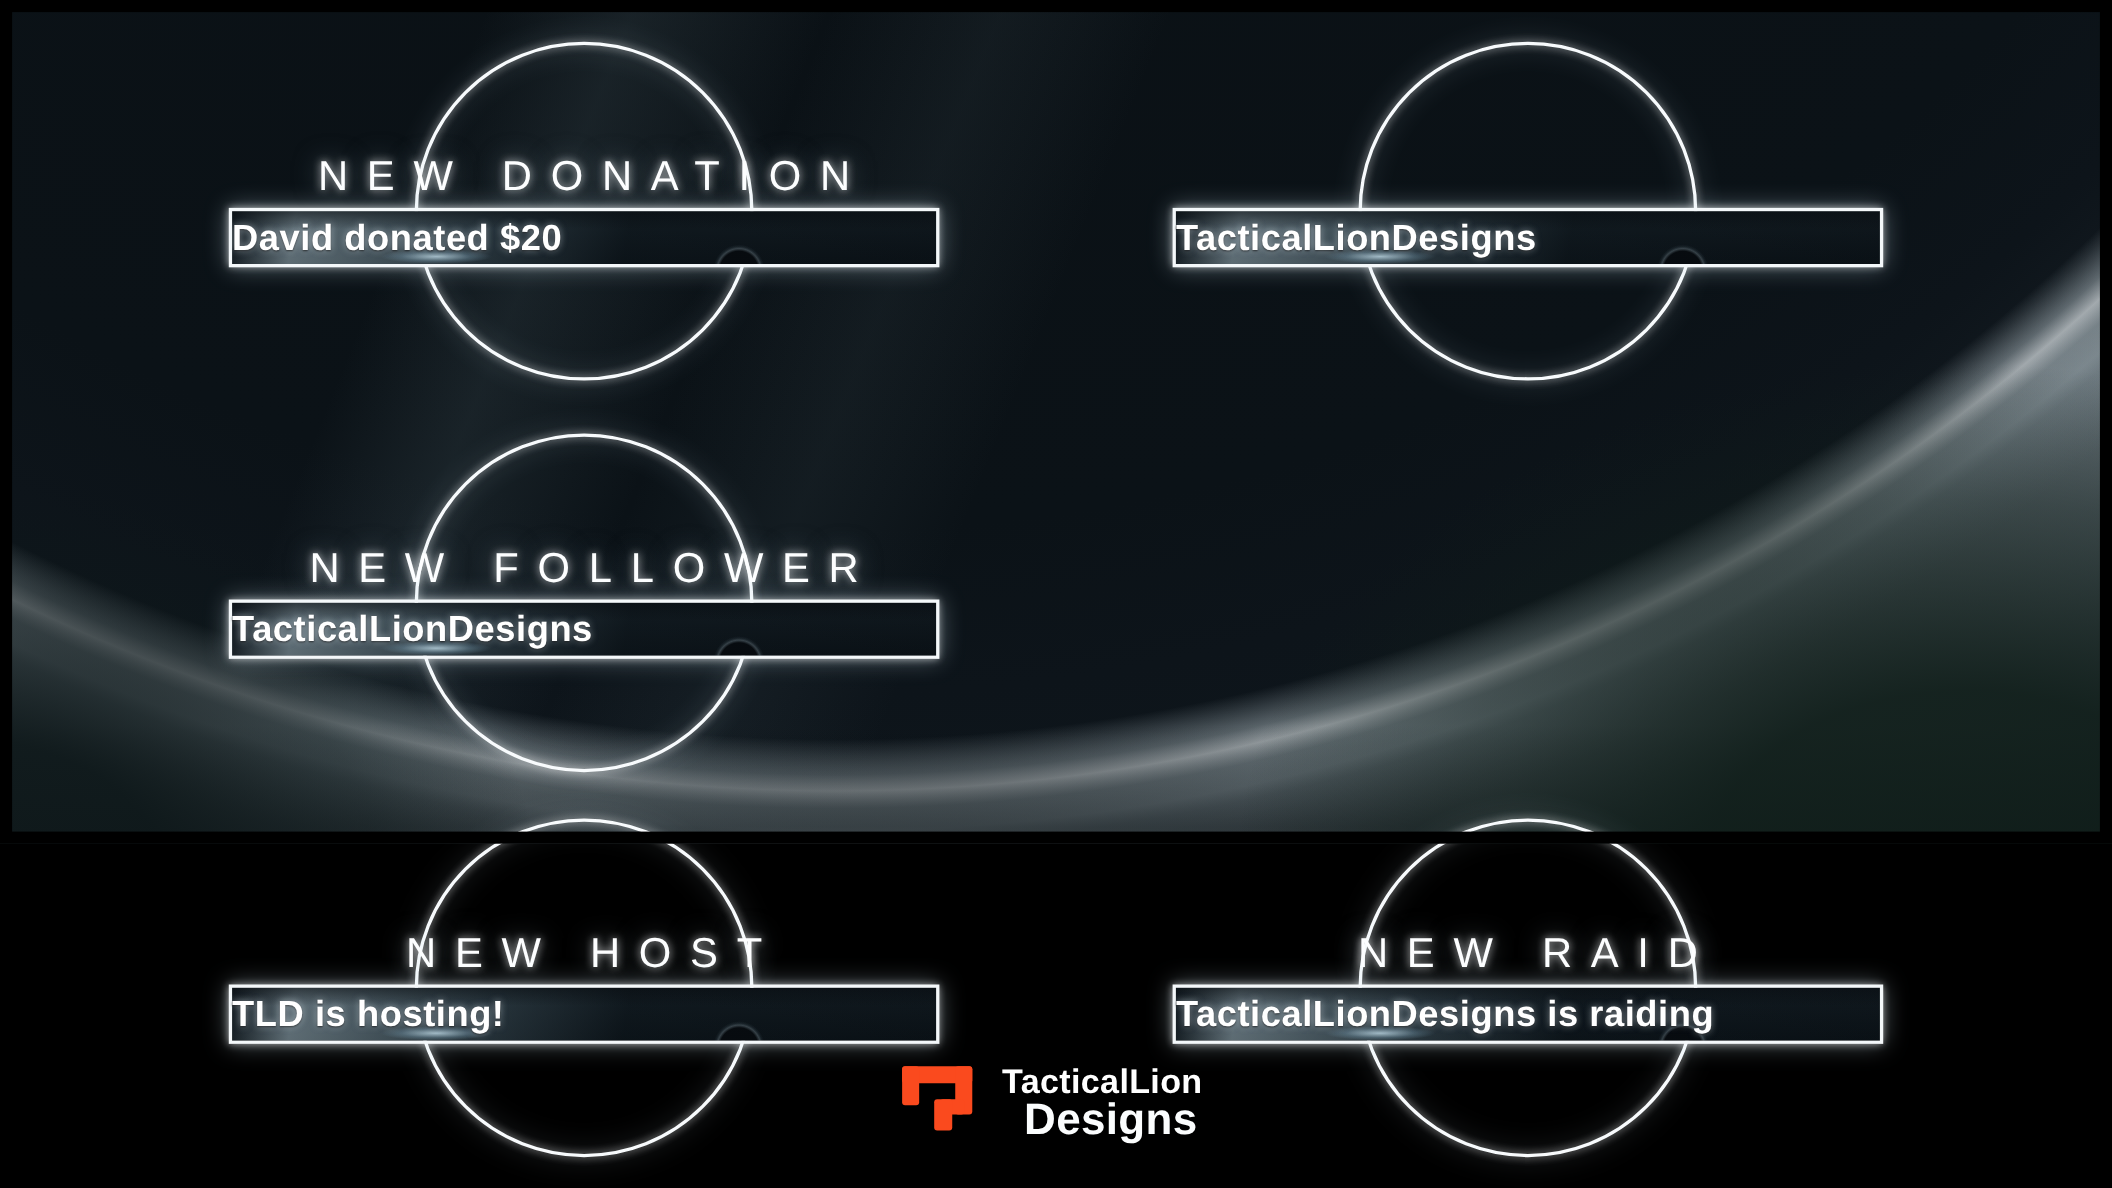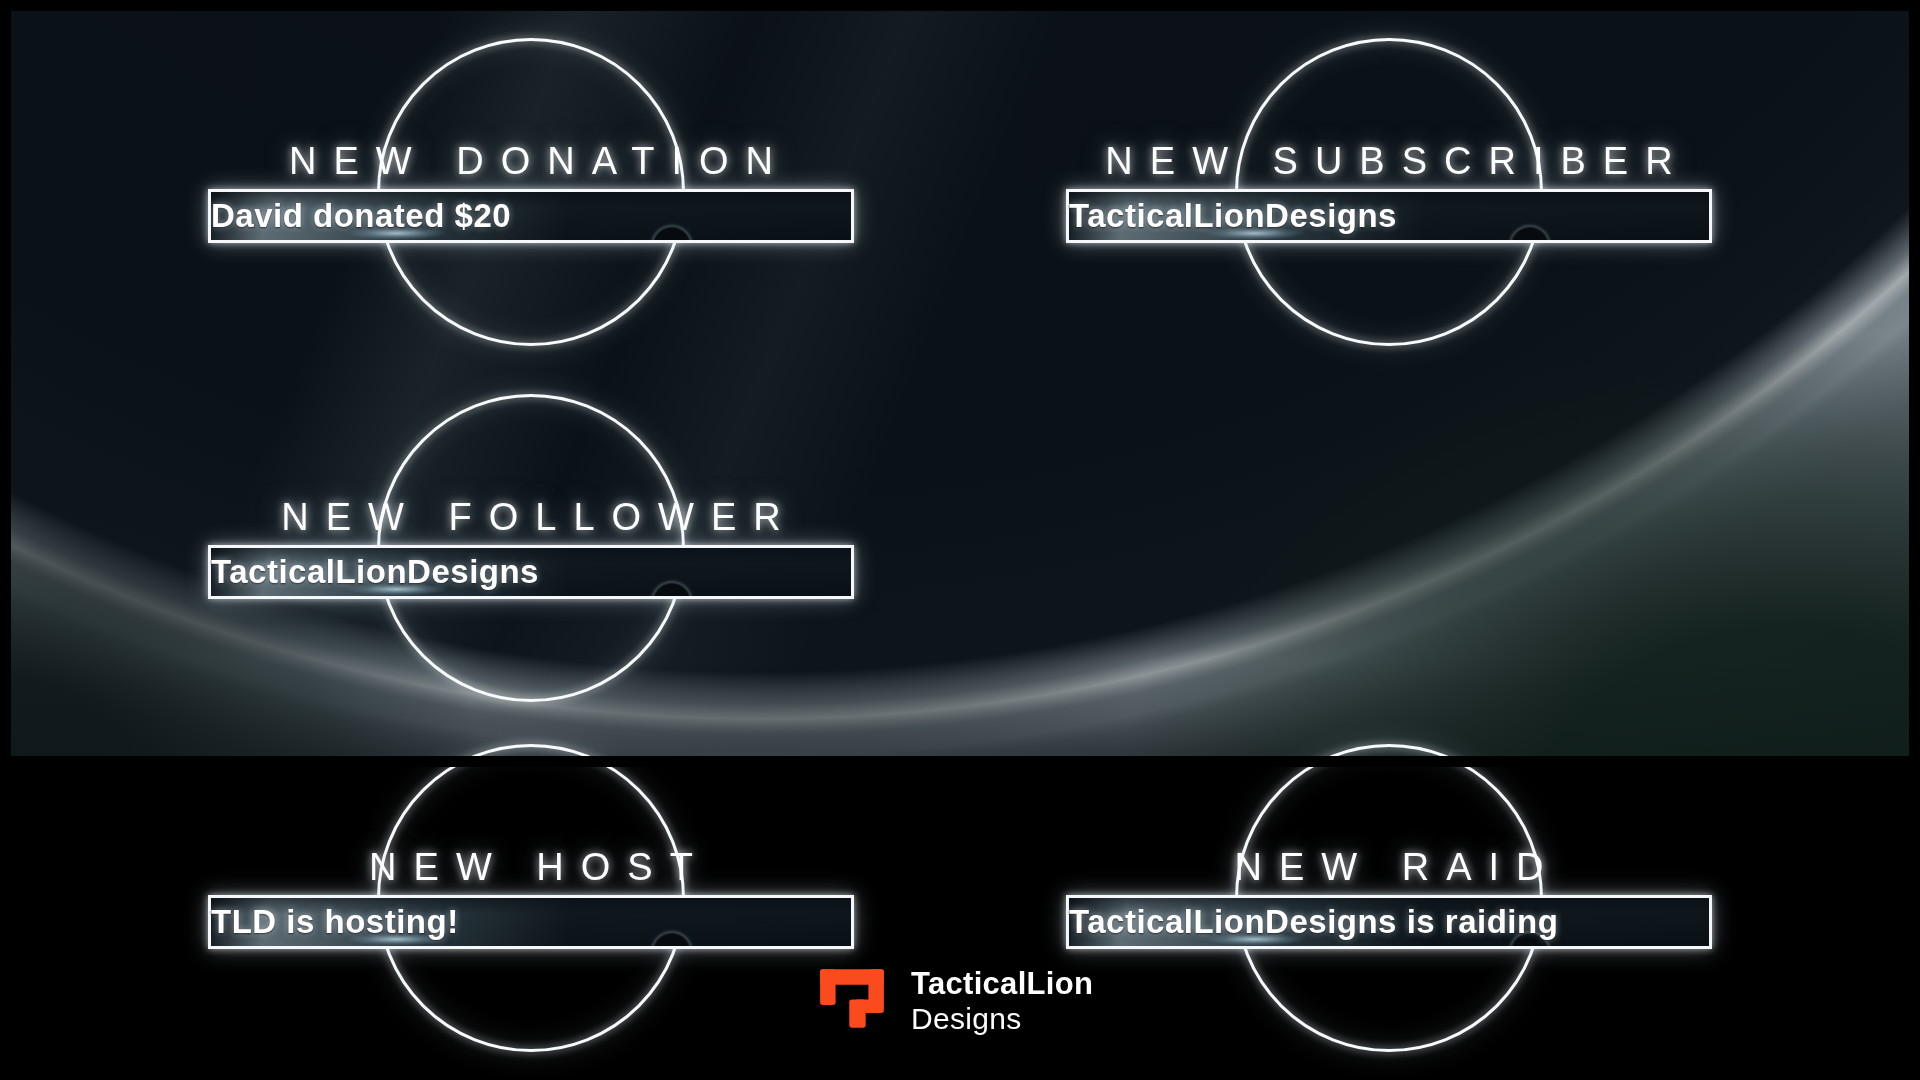--- a/index.html
+++ b/index.html
@@ -68,21 +68,21 @@
   .banner-text {
     width:100%; height:48px; line-height:48px; text-align:left; white-space:nowrap;
     font-size:33px; font-weight:700; letter-spacing:.5px; color:#FFFFFF;
     text-shadow: 0 0 7px rgba(235,248,255,.5), 0 1px 2px rgba(0,0,0,.85);
     border-radius: 21px;
   }
 
   
   .logo { position:absolute; left:811px; top:961px; z-index:20; display:flex; align-items:flex-end; gap:18px; }
   .logo-name-primary  { font-size:31px; font-weight:700; line-height:35px; color:#FFFFFF; letter-spacing:.3px; }
-  .logo-name-secondary{ font-size:30px; font-weight:400; line-height:35px; color:#FBFDFE; letter-spacing:.3px; }
+  .logo-name-secondary{ font-size:40px; font-weight:700; line-height:35px; color:#FBFDFE; letter-spacing:.3px;margin-left:20px; }
 
   
   .frame { position:absolute; inset:0; border:11px solid #000; z-index:60; pointer-events:none; }
 </style>
 </head>
 <body>
 
 <div class="stage">
   <div class="scene"></div>
 
@@ -93,21 +93,20 @@
     <div class="alert-title">NEW DONATION</div>
     <div class="banner">
       <div class="banner-text">David donated $20</div>
     </div>
   </div>
 
   <div class="alert p2">
     <svg class="ring" width="314" height="314" viewBox="0 0 314 314">
       <circle cx="157" cy="157" r="152.5" fill="none" stroke="#F8FBFD" stroke-width="3"></circle>
     </svg>
-    <div class="alert-title">NEW SUBSCRIBER</div>
     <div class="banner">
       <div class="banner-text">TacticalLionDesigns</div>
     </div>
   </div>
 
   <div class="alert p3">
     <svg class="ring" width="314" height="314" viewBox="0 0 314 314">
       <circle cx="157" cy="157" r="152.5" fill="none" stroke="#F8FBFD" stroke-width="3"></circle>
     </svg>
     <div class="alert-title">NEW FOLLOWER</div>

